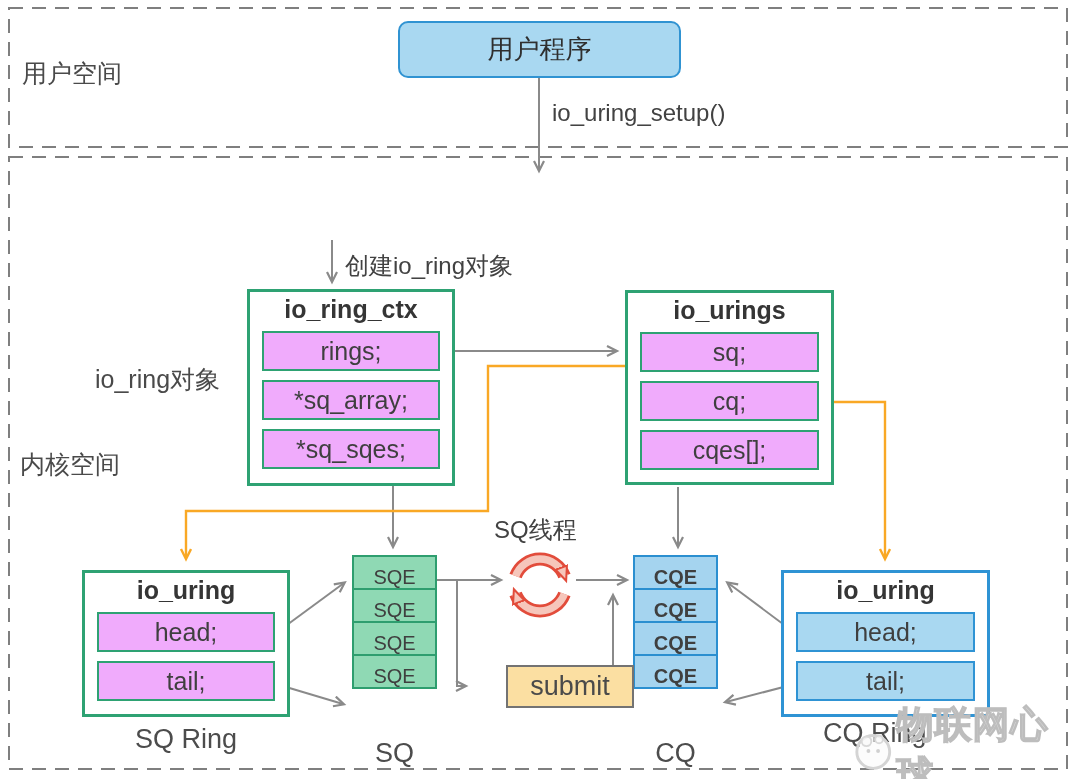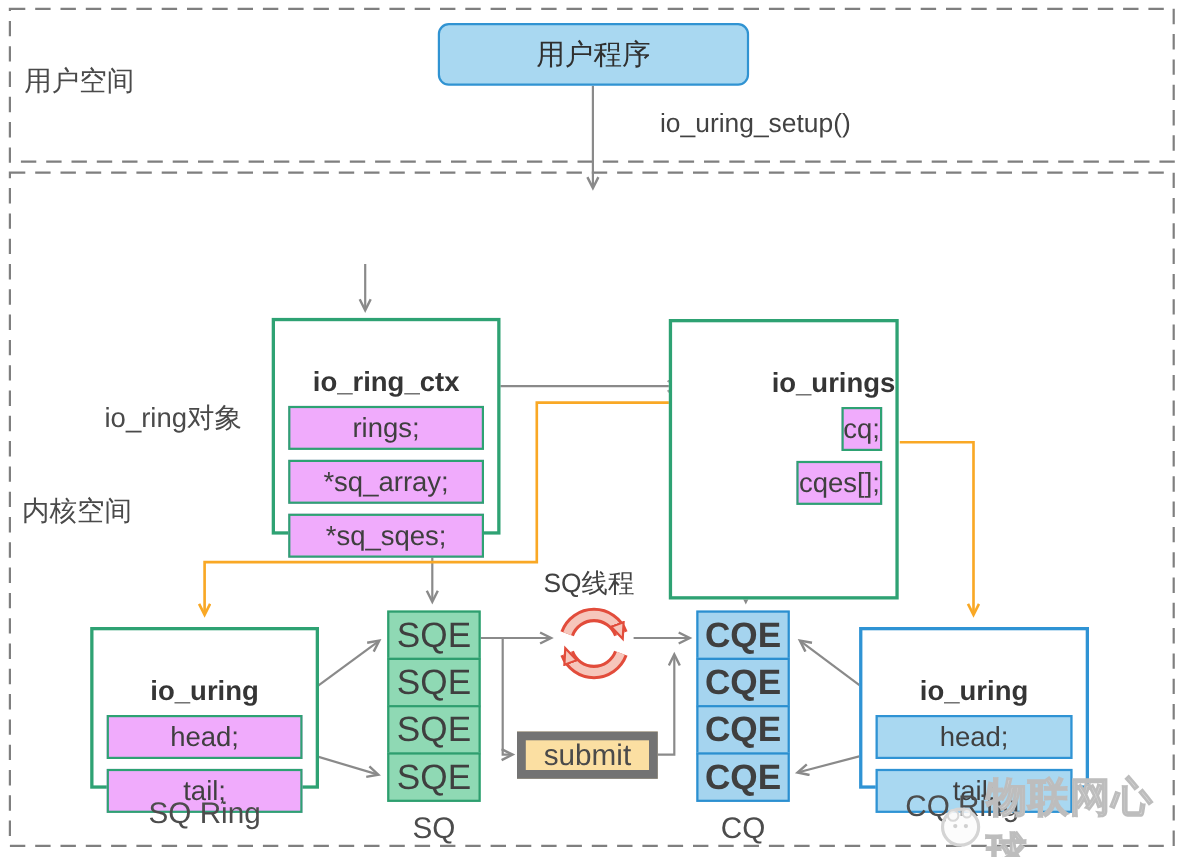--- a/index.html
+++ b/index.html
@@ -9,42 +9,42 @@
   }
   .stage *{box-sizing:border-box;}
   svg.layer{position:absolute;left:0;top:0;width:1080px;height:779px;z-index:0;}
 
   
   .node{
     position:absolute;display:flex;align-items:center;justify-content:center;
     font-size:26px;color:#2f2f2f;z-index:1;
   }
   .node.blue{background:#A9D8F1;border:2px solid #3093D2;}
-  .node.orange{background:#FBDFA2;border:8px solid #737373;font-size:27px;color:#4a4a4a;}
+  .node.orange{background:#FBDFA2;border:2px solid #737373;font-size:27px;color:#4a4a4a;margin-left:36px;}
 
   
   .struct{position:absolute;background:#ffffff;z-index:1;display:flex;flex-direction:column;}
   .struct.green{border:3px solid #2EA273;}
   .struct.blue{border:3px solid #2F93D4;}
   .struct-title{
     text-align:center;font-weight:bold;font-size:25px;color:#353535;
-    padding:14px 0 5px;line-height:34px;flex:0 0 auto;margin-top:24px;
+    padding:0 0 5px;line-height:34px;flex:0 0 auto;
   }
   .field{
     margin:0 12px 9px;height:40px;line-height:37px;text-align:center;
     font-size:25px;color:#3f3f3f;flex:0 0 auto;
   }
   .field.green{background:#f0abfc;border:2px solid #2EA273;}
   .field.blue{background:#A9D8F1;border:2px solid #2F93D4;}
 
   
   .stack{position:absolute;z-index:1;}
   .qcell{
-    width:85px;height:45px;margin-top:-2px;text-align:center;line-height:41px;
-    font-size:32px;color:#3f3f3f;
+    width:85px;height:35px;margin-top:-2px;text-align:center;line-height:41px;
+    font-size:20px;color:#3f3f3f;
   }
   .qcell:first-child{margin-top:0;}
   .qcell.green{background:#8FD9B4;border:2px solid #2E9E6F;}
   .qcell.blue{background:#A5D4EF;border:2px solid #2B8FD0;}
 
   .lbl{position:absolute;font-size:25px;color:#4a4a4a;z-index:1;white-space:nowrap;}
   .caption{position:absolute;font-size:27px;color:#4c4c4c;z-index:1;text-align:center;white-space:nowrap;}
   .ann{position:absolute;font-size:24px;color:#424242;z-index:1;white-space:nowrap;}
 
   
@@ -109,31 +109,33 @@
       <path d="M 564.4 593.9 A 26 26 0 0 1 515.6 593.9" stroke="#E24C3B" stroke-width="13" fill="none"></path>
       <path d="M 564.4 593.9 A 26 26 0 0 1 515.6 593.9" stroke="#F6C6BB" stroke-width="7.5" fill="none" marker-end="url(#mr)"></path>
     </g>
   </svg>
 
   <div class="lbl" style="left:22px;top:57px;">用户空间</div>
   <div class="lbl" style="left:20px;top:448px;">内核空间</div>
   <div class="lbl" style="left:95px;top:363px;">io_ring对象</div>
 
   <div class="node blue" style="left:398px;top:21px;width:283px;height:57px;border-radius:10px;">用户程序</div>
-  <div class="ann" style="left:552px;top:99px;margin-left:48px;">io_uring_setup()</div>
+  <div class="ann" style="left:552px;top:99px;">io_uring_setup()</div>
+  <div class="ann" style="left:345px;top:250px;">创建io_ring对象</div>
 
   <div class="struct green" style="left:247px;top:289px;width:208px;height:197px;">
     <div class="struct-title">io_ring_ctx</div>
     <div class="field green">rings;</div>
     <div class="field green">*sq_array;</div>
     <div class="field green">*sq_sqes;</div>
   </div>
 
-  <div class="struct green" style="left:608px;top:290px;width:209px;height:255px;align-items:flex-end;">
+  <div class="struct green" style="left:625px;top:290px;width:209px;height:195px;">
     <div class="struct-title">io_urings</div>
+    <div class="field green">sq;</div>
     <div class="field green">cq;</div>
     <div class="field green">cqes[];</div>
   </div>
 
   <div class="struct green" style="left:82px;top:570px;width:208px;height:147px;">
     <div class="struct-title">io_uring</div>
     <div class="field green">head;</div>
     <div class="field green">tail;</div>
   </div>
   <div class="caption" style="left:82px;top:724px;width:208px;">SQ Ring</div>

